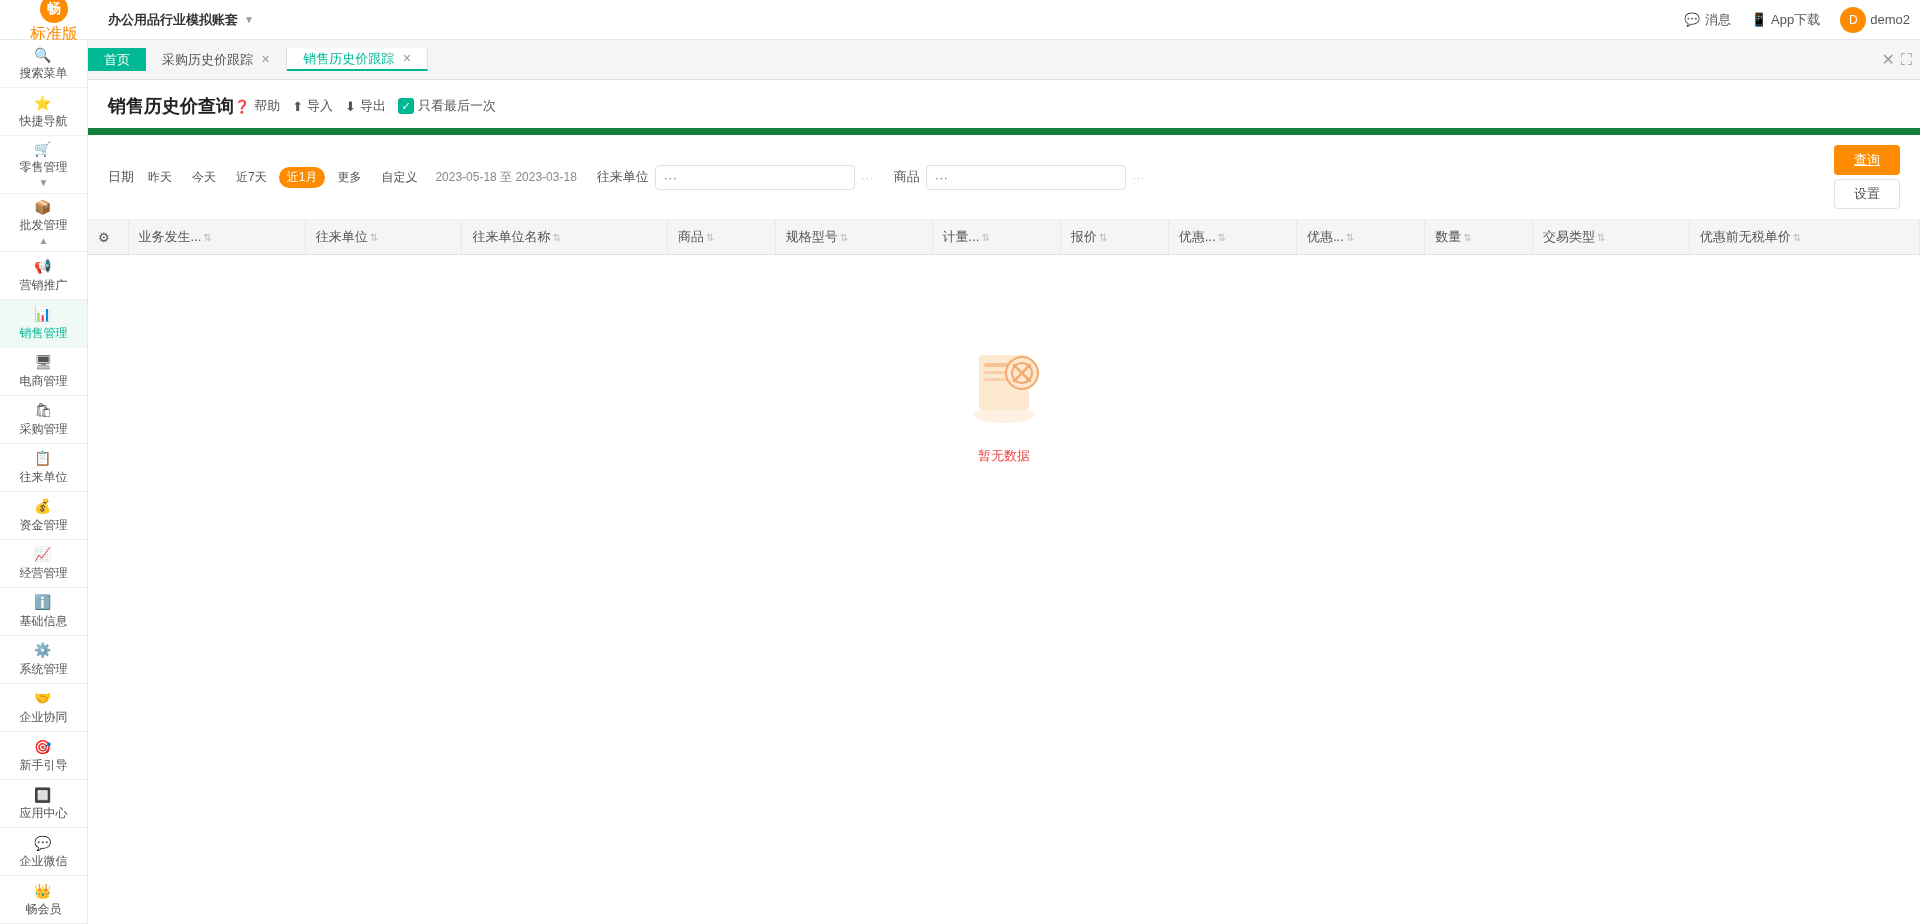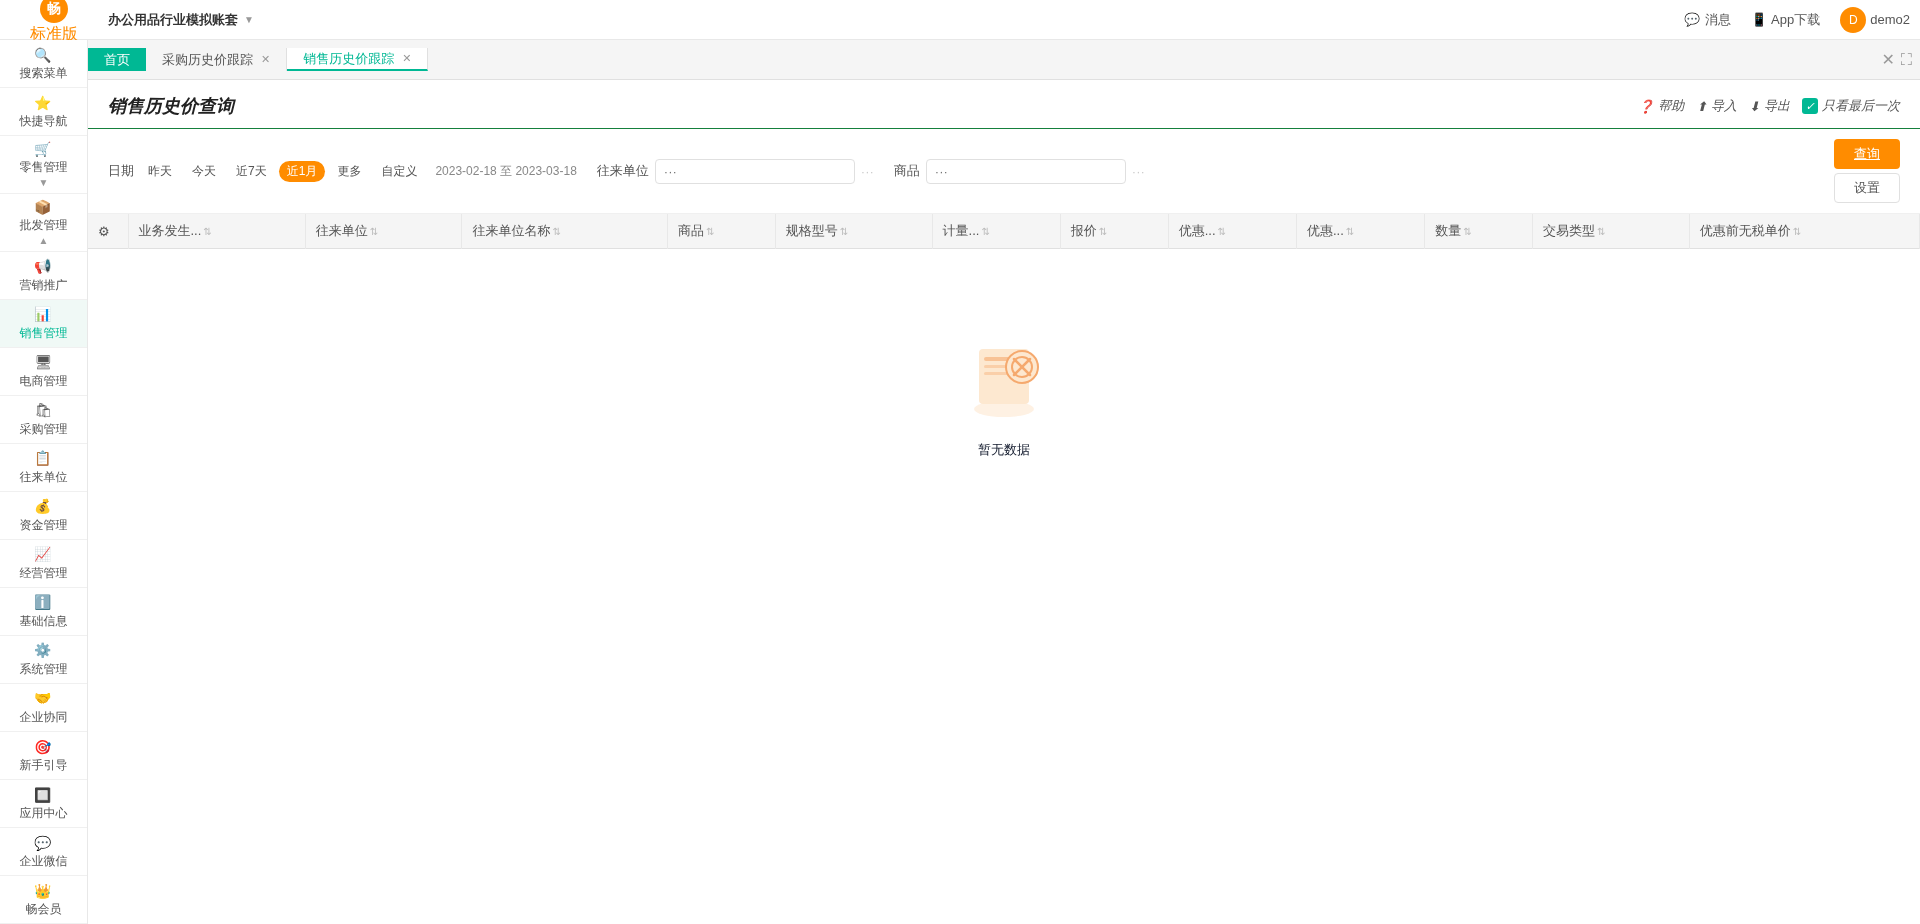--- a/index.html
+++ b/index.html
@@ -180,23 +180,22 @@
       display: flex;
       flex-direction: column;
       overflow: hidden;
     }
 
     
     .page-header {
       padding: 14px 20px 10px 20px;
       display: flex;
       align-items: center;
-      justify-content: space-between;
-      border-bottom: 1px solid #15803d;
-      font-style: italic;
+      justify-content: flex-start;
+      border-bottom: 7px solid #15803d;
     }
     .page-title {
       font-size: 18px;
       font-weight: bold;
       color: #222;
     }
     .header-actions {
       display: flex;
       align-items: center;
       gap: 12px;
@@ -345,21 +344,21 @@
       color: #bbb;
     }
     .empty-icon {
       width: 100px;
       height: 100px;
       margin-bottom: 12px;
       position: relative;
     }
     .empty-text {
       font-size: 13px;
-      color: #0f172a;
+      color: #ef4444;
     }
 
     
     ::-webkit-scrollbar { width: 6px; height: 6px; }
     ::-webkit-scrollbar-track { background: #f0f0f0; }
     ::-webkit-scrollbar-thumb { background: #ccc; border-radius: 3px; }
   </style>
 </head>
 <body>
 
@@ -516,21 +515,21 @@
         <div class="filter-group">
           <span class="filter-label">日期</span>
           <div class="date-options">
             <span class="date-option">昨天</span>
             <span class="date-option">今天</span>
             <span class="date-option">近7天</span>
             <span class="date-option active">近1月</span>
             <span class="date-option">更多</span>
             <span class="date-option">自定义</span>
           </div>
-          <span class="date-range">2023-02-18 至 2023-03-18</span>
+          <span class="date-range">2023-05-18 至 2023-03-18</span>
         </div>
         <div class="filter-group">
           <span class="filter-label">往来单位</span>
           <input class="filter-input" type="text" placeholder="···" style="">
           <span class="filter-input-dots">···</span>
         </div>
         <div class="filter-group">
           <span class="filter-label">商品</span>
           <input class="filter-input" type="text" placeholder="···" style="">
           <span class="filter-input-dots">···</span>

